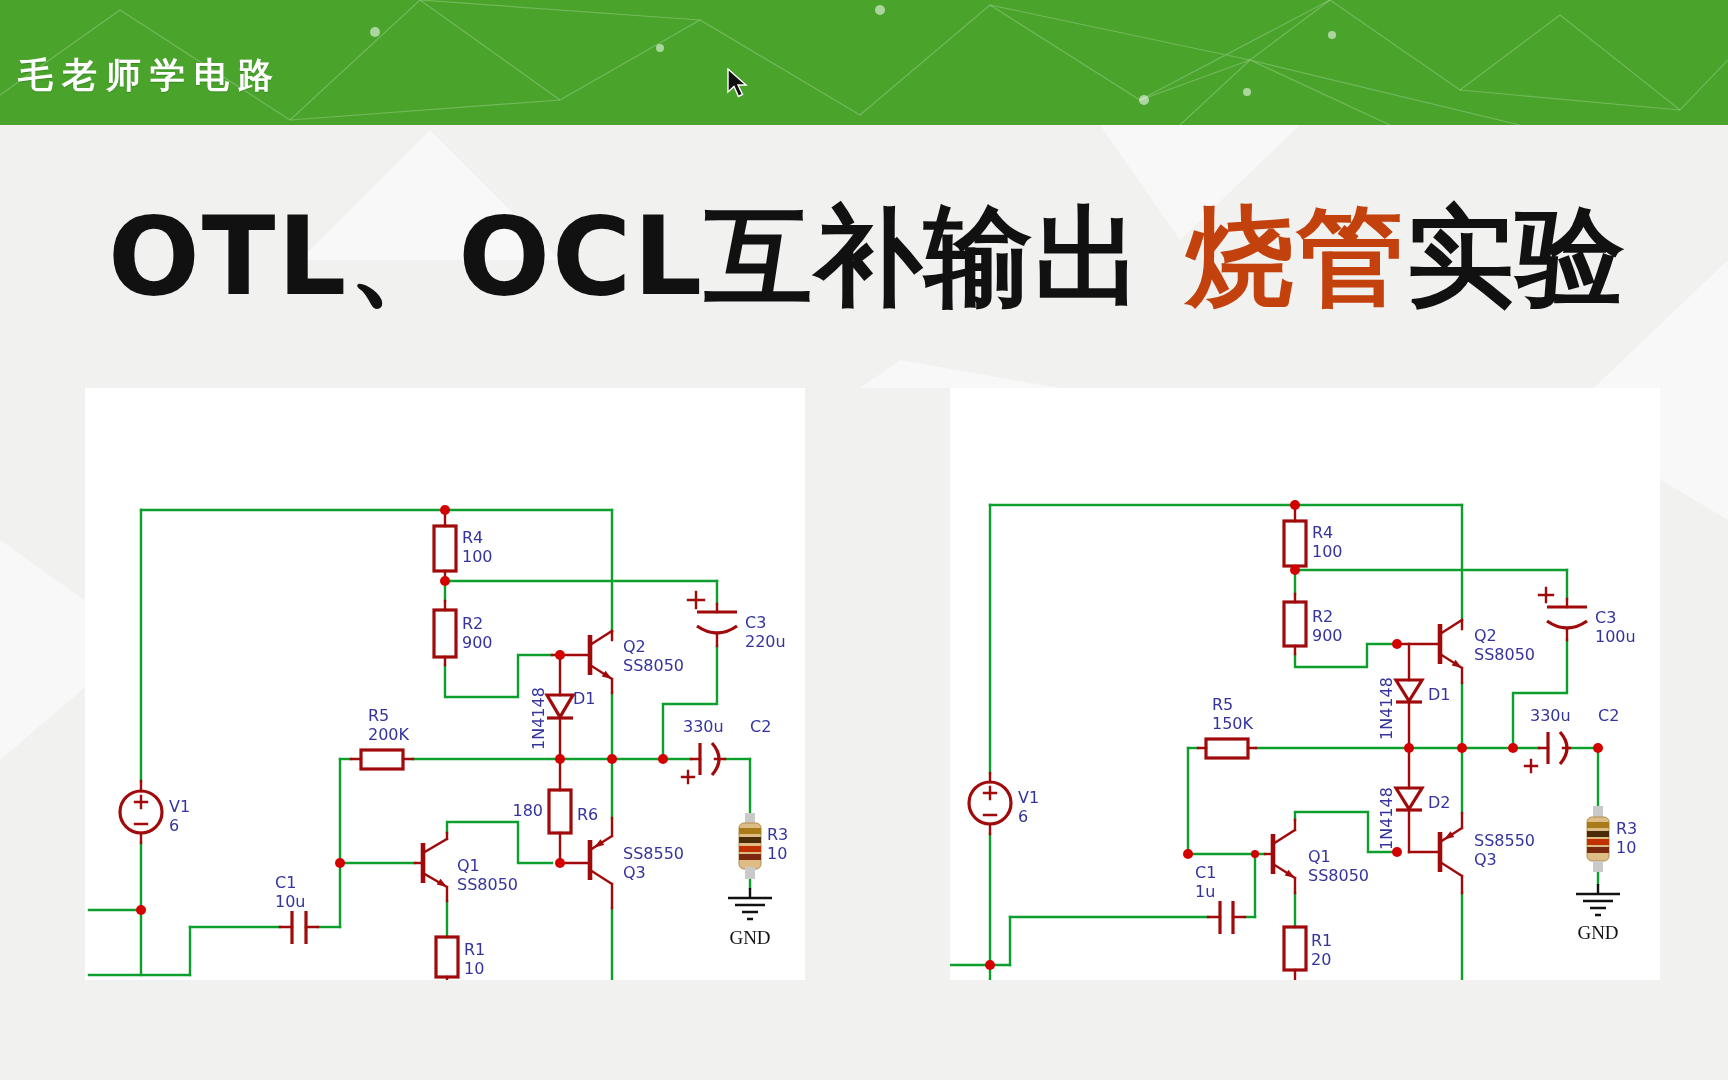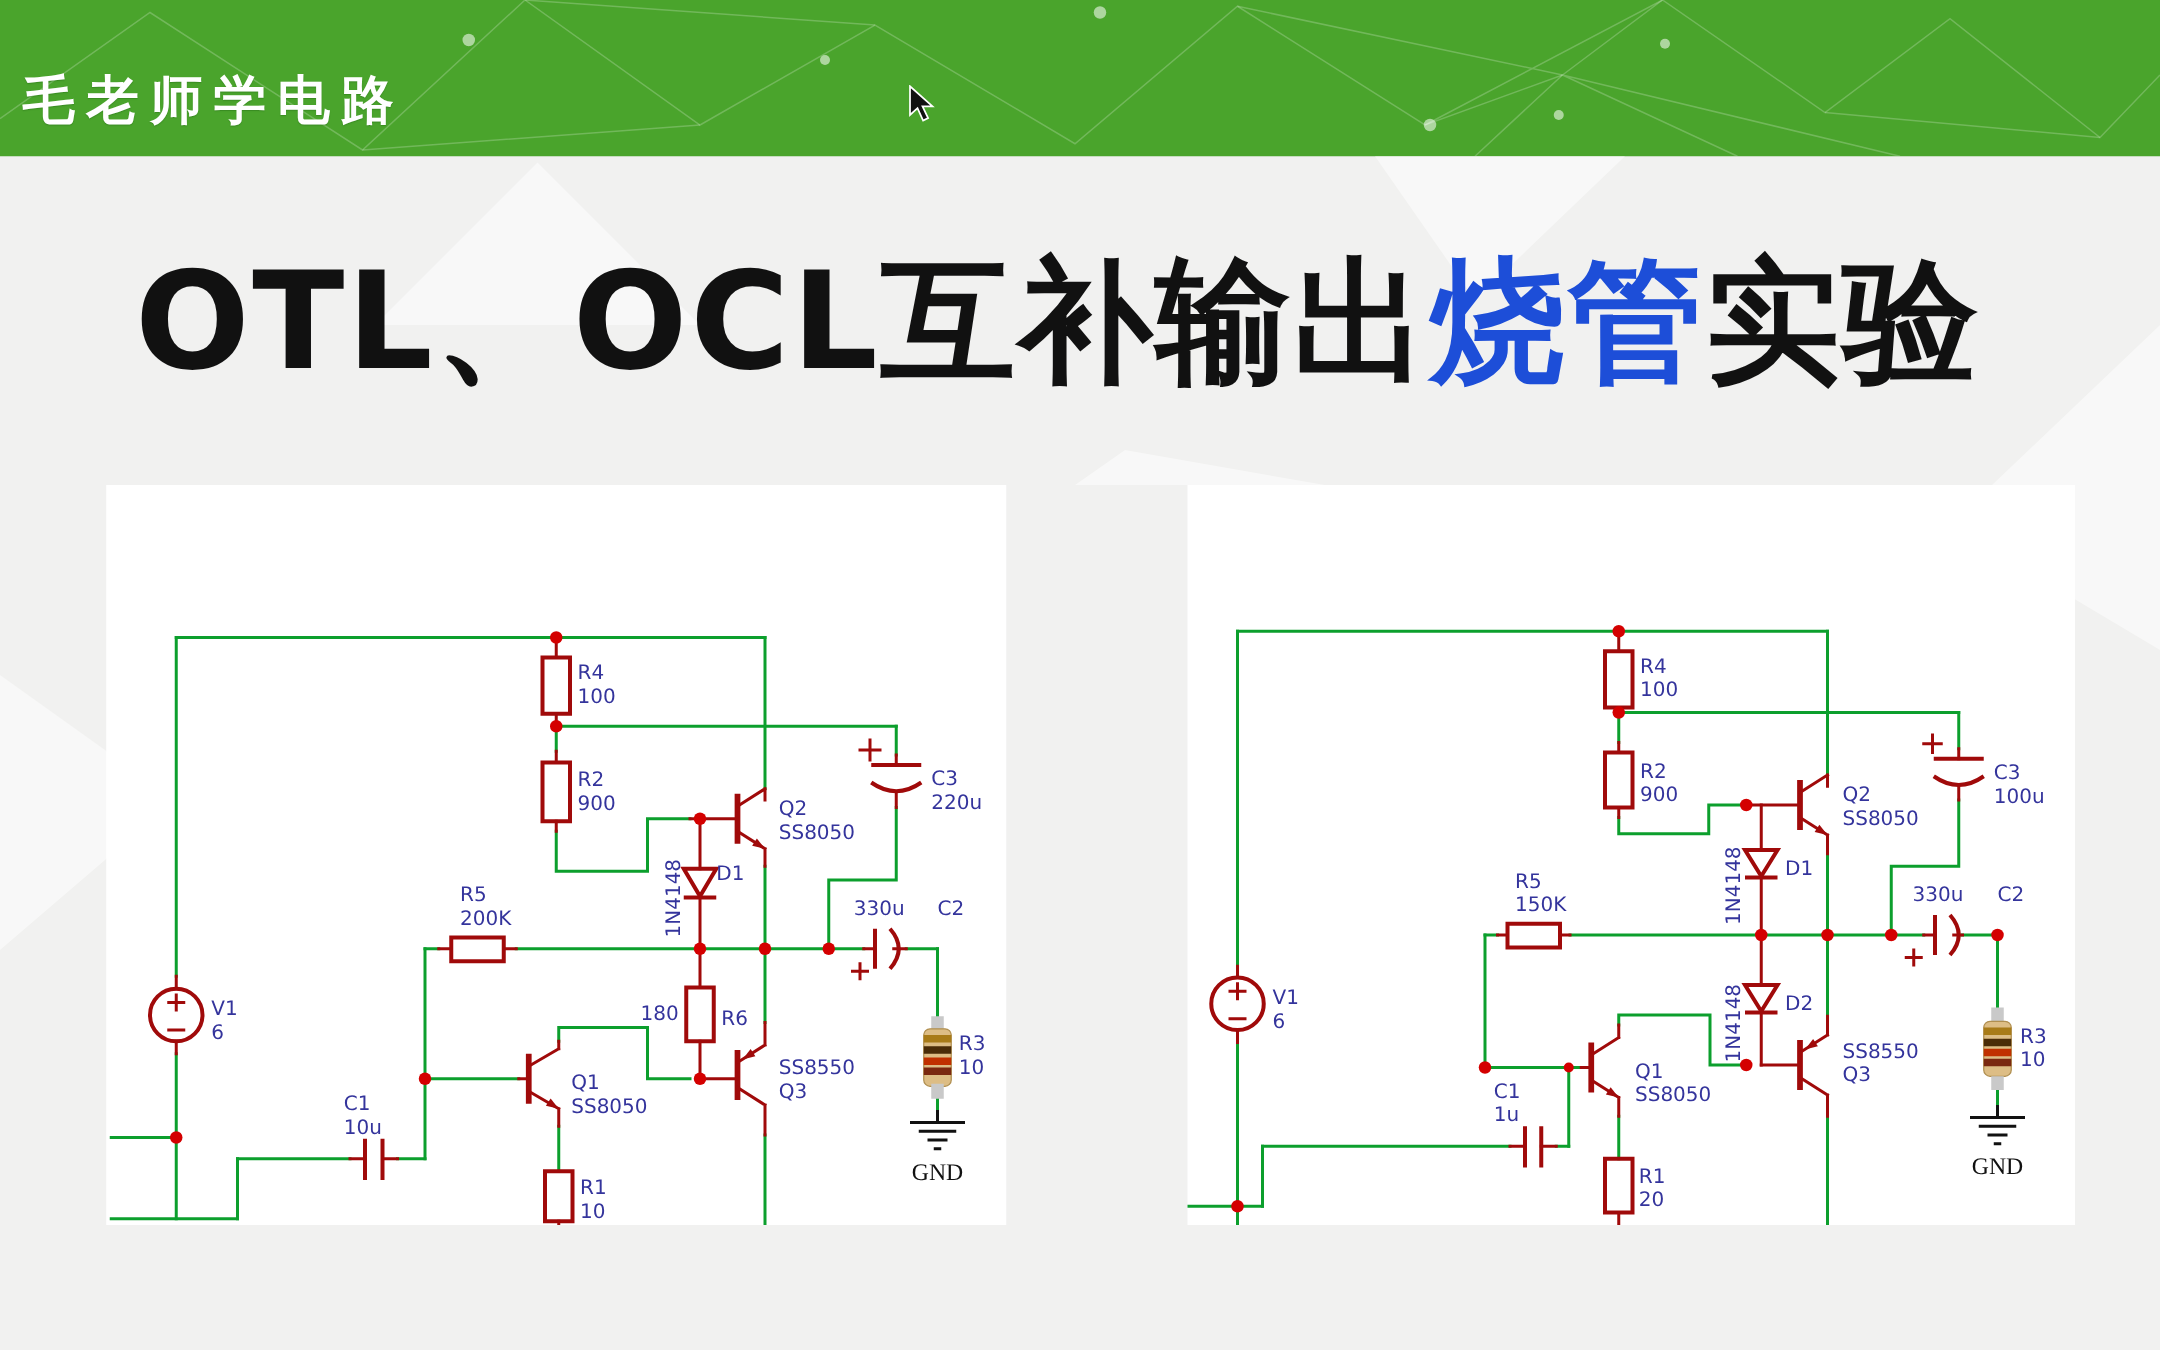--- a/index.html
+++ b/index.html
@@ -1,26 +1,26 @@
 <!DOCTYPE html>
 <html><head>
 <meta charset="utf-8">
 <style>
   html,body{margin:0;padding:0;background:#e8e8e8;}
   #stage{position:relative;width:1728px;height:1080px;overflow:hidden;
          background:#f1f1f0;font-family:"Liberation Sans",sans-serif;}
   
   #header{position:absolute;left:0;top:0;width:1728px;height:125px;background:#4aa42c;}
-  #brand{position:absolute;left:18px;top:52px;color:#ffffff;font-size:42px;font-weight:bold;
+  #brand{position:absolute;left:18px;top:52px;color:#ffffff;font-size:35px;font-weight:bold;
          letter-spacing:9px;font-family:"DejaVu Sans",sans-serif;text-shadow:0 1px 1px rgba(0,60,0,.25);}
   
   #title{position:absolute;left:0;top:185px;width:1728px;text-align:left;padding-left:108px;
          font-size:108px;font-weight:900;color:#111;letter-spacing:2px;white-space:nowrap;
          font-family:"DejaVu Sans","Liberation Sans",sans-serif;}
-  #title .hl{color:#1d4ed8;}
+  #title .hl{color:#c2410c;margin-left:42px;}
   
   .panel{position:absolute;background:#ffffff;}
   #panel-left{left:85px;top:388px;width:720px;height:592px;}
   #panel-right{left:950px;top:388px;width:710px;height:592px;}
   svg{display:block;}
   .w{stroke:#0c9f2d;stroke-width:2.4;fill:none;stroke-linecap:square;}
   .r{stroke:#a00a0a;stroke-width:2.4;fill:none;stroke-linecap:square;}
   .rb{stroke:#a00a0a;stroke-width:3.2;fill:none;}
   .bar{stroke:#a00a0a;stroke-width:4.6;fill:none;}
   .dot{fill:#d40000;stroke:none;}

